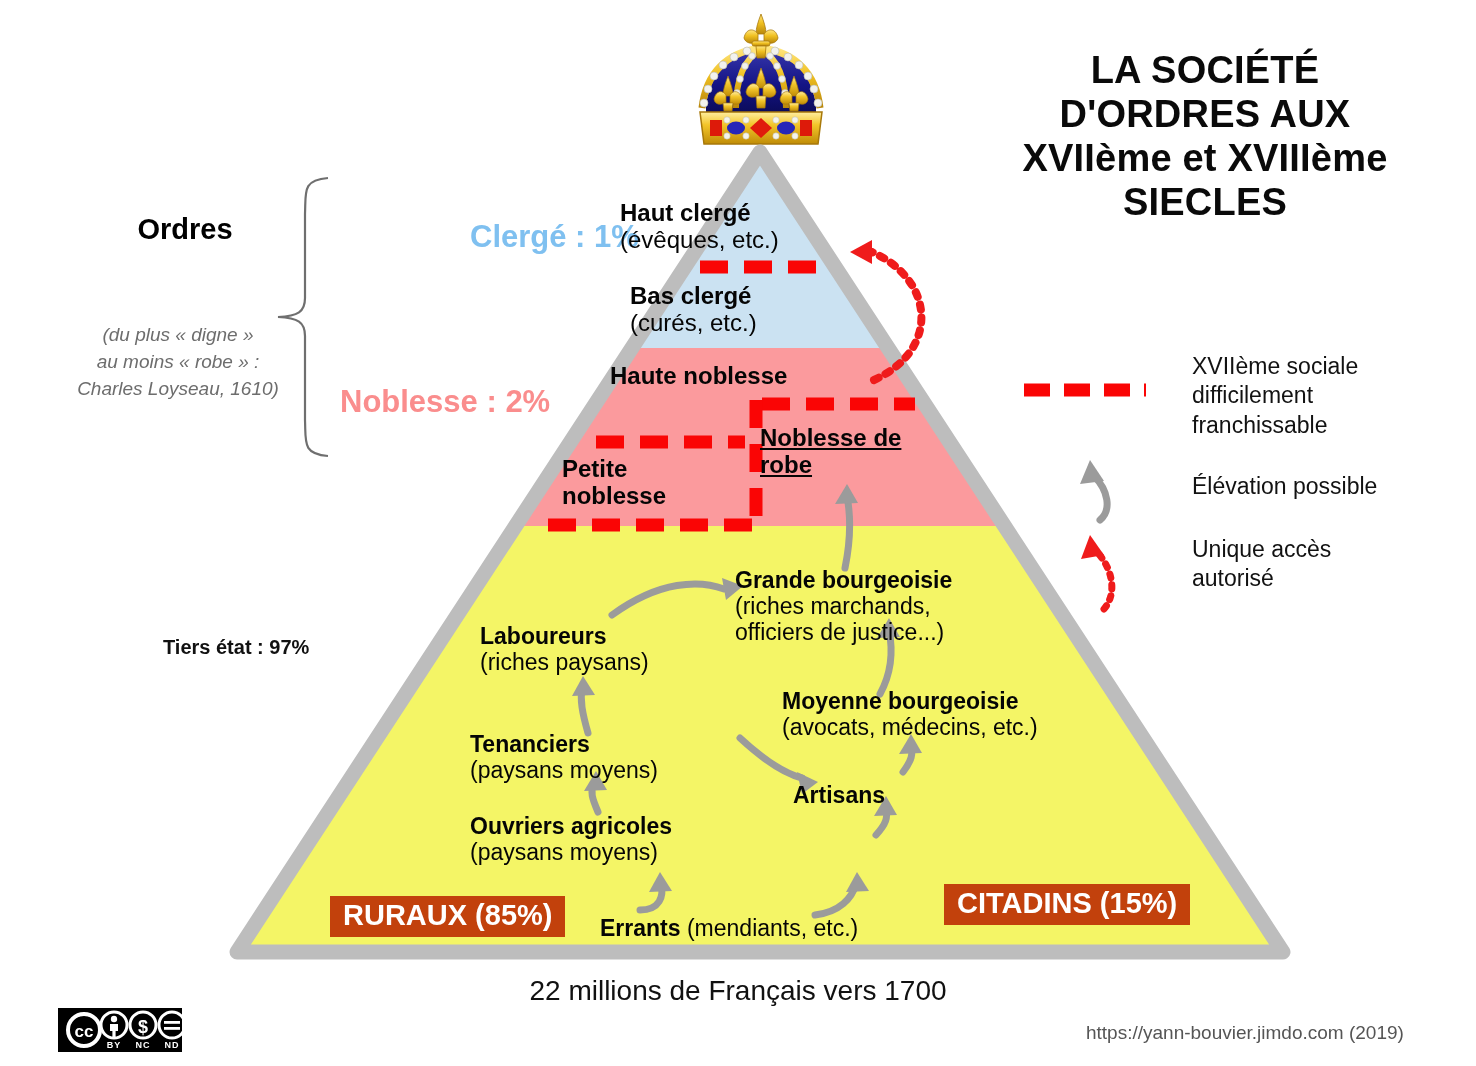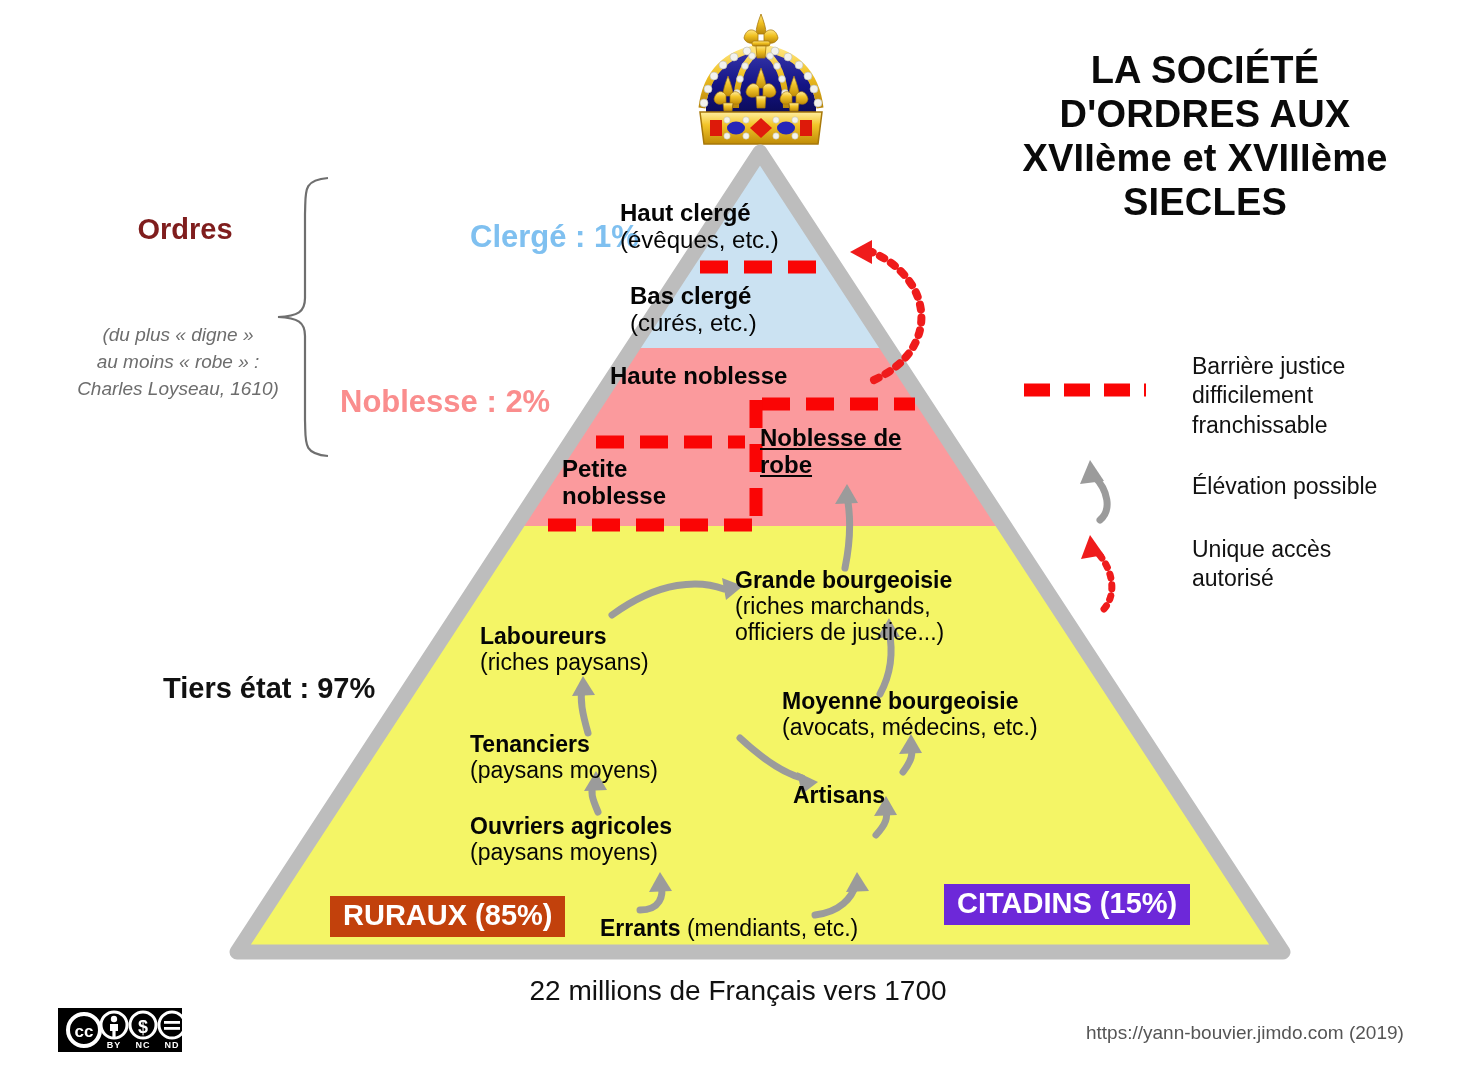--- a/index.html
+++ b/index.html
@@ -16,52 +16,52 @@
   #title{
     left:950px;top:48px;width:510px;
     text-align:center;
     font-size:38px;font-weight:bold;line-height:1.16;
     color:#0a0a0a;letter-spacing:.2px;
   }
 
   
   #ordres-title{
     left:75px;top:212px;width:220px;text-align:center;
-    font-size:29px;font-weight:bold;line-height:1.2;color:#7f1d1d;
+    font-size:29px;font-weight:bold;line-height:1.2;color:#000000;
   }
   #ordres-sub{
     left:48px;top:322px;width:260px;text-align:center;
     font-size:19px;font-style:italic;line-height:1.42;color:#6d6d6d;
   }
 
   
   #lbl-clerge{
     left:470px;top:219px;font-size:31px;font-weight:bold;color:#7fc0f0;
   }
   #lbl-noblesse{
     left:340px;top:384px;font-size:31px;font-weight:bold;color:#fa8d8d;
   }
   #lbl-tiers{
-    left:163px;top:636px;font-size:29px;font-weight:bold;color:#111;margin-top:36px;
+    left:163px;top:636px;font-size:20px;font-weight:bold;color:#111;
   }
 
   
   .pt{position:absolute;text-align:left;color:#050505;}
   .pt .b{font-weight:bold;}
   .pt .n{font-weight:normal;}
   .l1{font-size:24px;line-height:1.12;}
   .l2{font-size:23px;line-height:1.14;}
 
   
   .badge{
     position:absolute;color:#fff;font-weight:bold;font-size:29px;
     padding:5px 13px 7px 13px;line-height:1;white-space:nowrap;
   }
   #badge-ruraux{background:#c2410c;left:330px;top:896px;}
-  #badge-citadins{background:#6d28d9;left:944px;top:884px;}
+  #badge-citadins{background:#c2410c;left:944px;top:884px;}
 
   
   .leg-txt{position:absolute;font-size:23px;line-height:1.28;color:#121212;}
   #leg1{left:1192px;top:352px;width:250px;}
   #leg2{left:1192px;top:472px;width:250px;}
   #leg3{left:1192px;top:535px;width:250px;}
 
   
   #caption{
     left:0;top:975px;width:1476px;text-align:center;
@@ -321,21 +321,21 @@
     </div>
   </div>
 
   <div id="badge-ruraux" class="badge">RURAUX (85%)</div>
   <div id="badge-citadins" class="badge">CITADINS (15%)</div>
 
   <svg class="abs" style="left:1020px;top:380px;" width="130" height="20" viewBox="0 0 130 20">
     <line x1="4" y1="10" x2="126" y2="10" stroke="#fa0505" stroke-width="13" stroke-dasharray="26 14"></line>
   </svg>
   <div id="leg1" class="leg-txt">
-    <div>Barrière justice</div>
+    <div>XVIIème sociale</div>
     <div>difficilement</div>
     <div>franchissable</div>
   </div>
 
   <svg class="abs" style="left:1068px;top:450px;" width="60" height="78" viewBox="0 0 60 78">
     <path d="M32 70 C44 60 40 40 26 26" fill="none" stroke="#9b9b9b" stroke-width="7" stroke-linecap="round"></path>
     <polygon points="22,10 12,34 36,31" fill="#9b9b9b"></polygon>
   </svg>
   <div id="leg2" class="leg-txt">Élévation possible</div>
 

